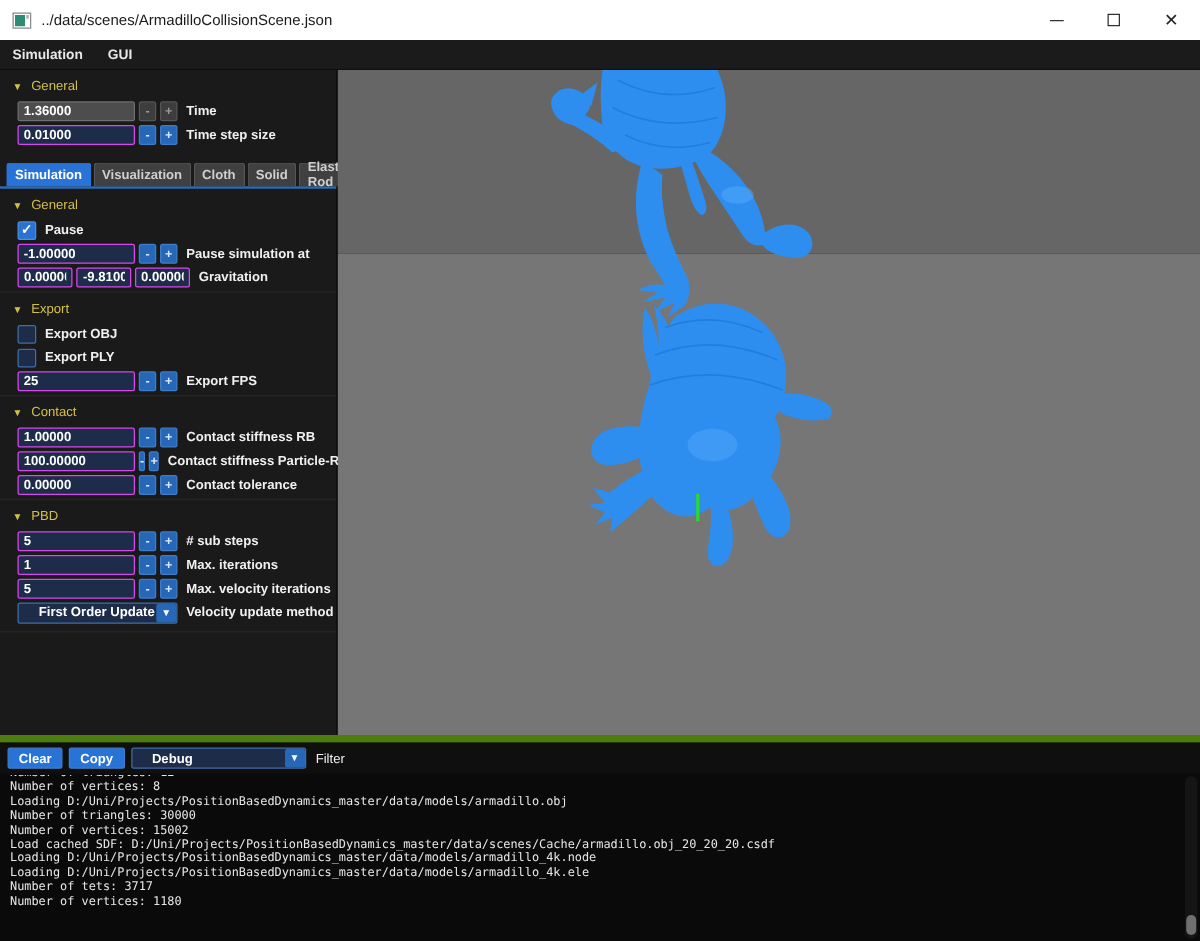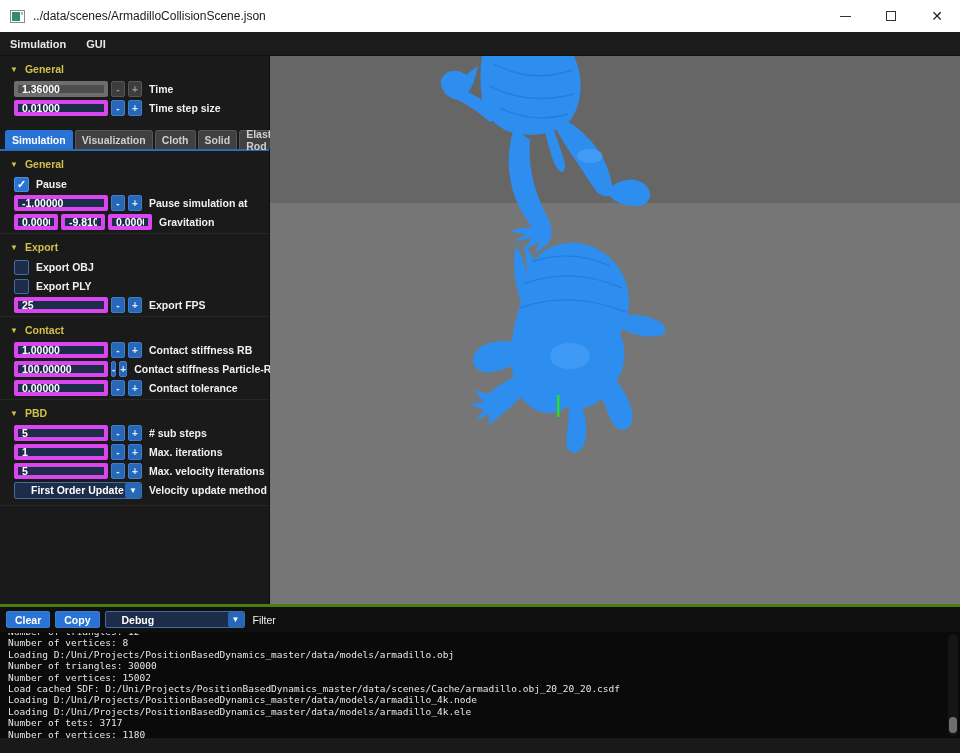--- a/index.html
+++ b/index.html
@@ -29,23 +29,23 @@
 
   
   .main { position:absolute; left:0; top:56px; width:960px; height:556px; display:flex; }
 
   
   .sidebar { width:270px; height:556px; background:#1a1a1a; position:relative;
     border-right:1px solid #0d0d0d; }
   .sec { border-top:1px solid #262626; }
   .sec-header { display:flex; align-items:center; padding:7px 0 3px 10px; }
   .tri { color:#d2c04a; font-size:8px; margin-right:7px; }
-  .sec-title { color:#d2c04a; font-size:10.5px; font-weight:bold; }
+  .sec-title { color:#d2c04a; font-size:10.5px; font-weight:normal; }
   .row { display:flex; align-items:center; margin:3px 0 3px 14px; height:16px; }
-  .field { width:94px; height:16px; background:#1c2c49; border:4px solid #d946ef;
+  .field { width:94px; height:16px; background:#1c2c49; border:1px solid #d946ef;
     border-radius:2px; color:#fff; font-size:10.5px; font-weight:bold;
     padding:0 4px; font-family:"Liberation Sans", sans-serif; outline:none; }
   .field.small { width:44px; margin-right:3px; }
   .field.disabled { background:#4d4d4d; border-color:#6e6e6e; }
   .spin { width:14px; height:16px; margin-left:3px; background:#2667b8; border:1px solid #3f7cc9;
     border-radius:2px; color:#dcebff; font-size:10px; font-weight:bold;
     display:flex; align-items:center; justify-content:center; cursor:default; }
   .spin.disabled { background:#3d3d3d; border-color:#555; color:#9a9a9a; }
   .lbl { color:#f0f0f0; font-size:10.5px; font-weight:bold; margin-left:7px; white-space:nowrap; }
   .cb { width:15px; height:15px; border:1px solid #3f6ea6; border-radius:2px;
@@ -64,22 +64,22 @@
   .tab { height:19px; padding:0 6px; margin-right:2px; display:flex; align-items:center;
     background:#404040; border:1px solid #555; border-bottom:none;
     border-radius:3px 3px 0 0; color:#cfcfcf; font-size:10.5px; font-weight:bold; }
   .tab.active { background:#2973d6; border-color:#2973d6; color:#fff; }
 
   
   .viewport { position:relative; width:690px; height:556px; overflow:hidden; }
   .viewport svg { display:block; }
 
   
-  .console { position:absolute; left:0; top:604px; width:960px; height:134px;
-    background:#0a0a0a; border-top:3px solid #4d7c0f; overflow:hidden; }
+  .console { position:absolute; left:0; top:588px; width:960px; height:165px;
+    background:#0a0a0a; border-top:6px solid #4d7c0f; overflow:hidden; }
   .console-toolbar { display:flex; align-items:center; height:25px; padding-left:6px; background:#0f0f0f; }
   .tool-btn { height:17px; padding:0 8px; background:#2973d6; border:1px solid #3f7cc9;
     border-radius:2px; color:#fff; font-size:10.5px; font-weight:bold;
     display:flex; align-items:center; margin-right:5px; }
   .console .dropdown { width:140px; }
   .filter-lbl { color:#f0f0f0; font-size:10.5px; font-weight:normal; margin-left:8px; }
   .console-log { position:absolute; left:0; top:26px; right:14px; bottom:0; overflow:hidden;
     padding-left:8px; font-family:"DejaVu Sans Mono", monospace; font-size:9.5px;
     line-height:11.4px; color:#e6e6e6; white-space:nowrap; }
   .console-log .logline:first-child { margin-top:-7px; }

